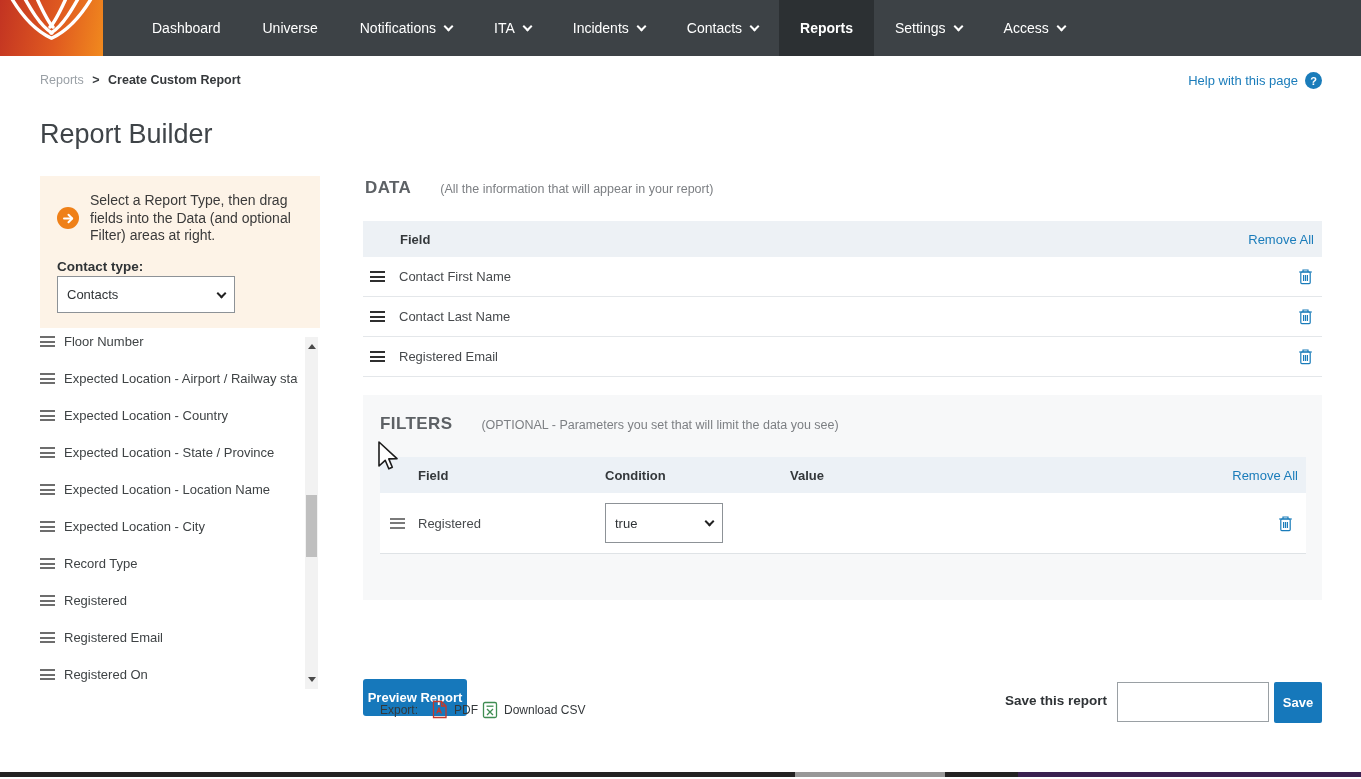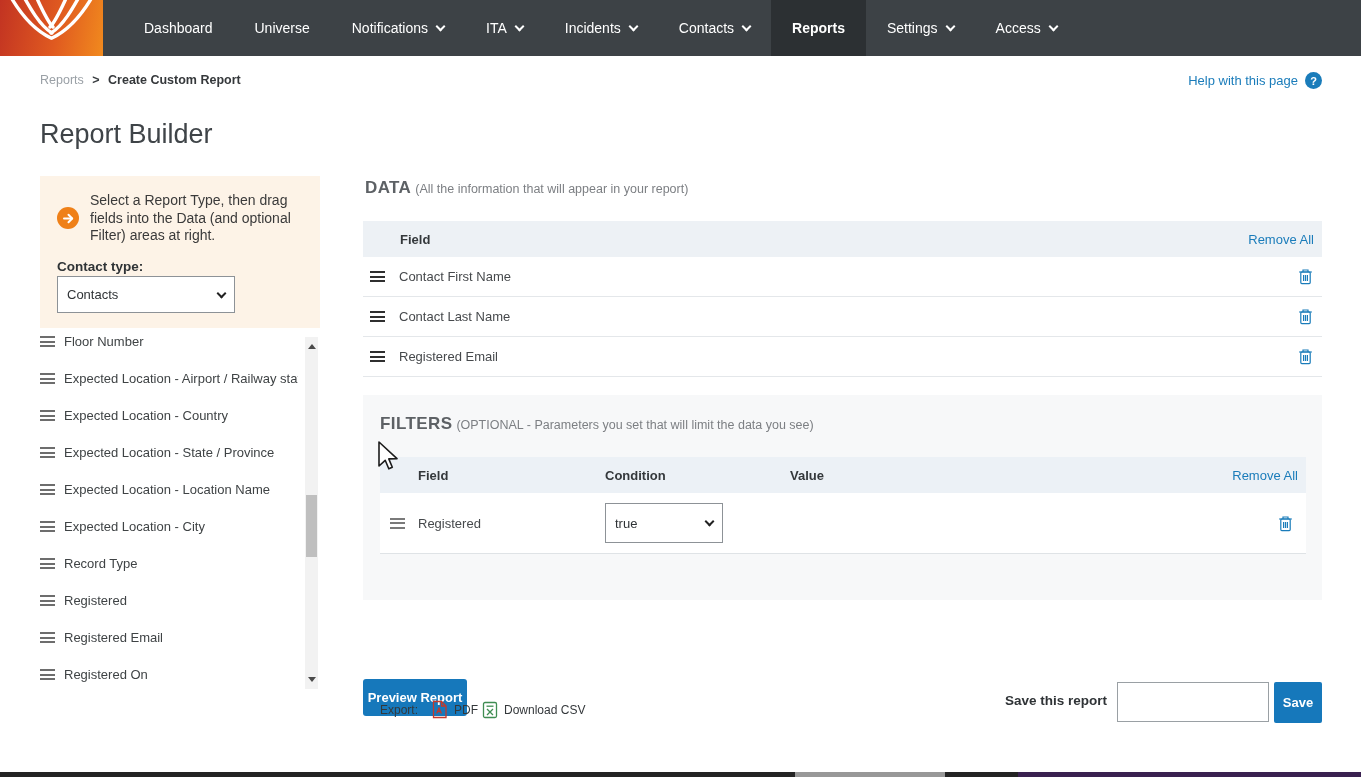--- a/index.html
+++ b/index.html
@@ -1,21 +1,21 @@
 <!DOCTYPE html>
 <html><head>
 <meta charset="utf-8">
 <style>
   * { margin:0; padding:0; box-sizing:border-box; }
   html,body { width:1361px; height:779px; overflow:hidden; }
   body { font-family:"Liberation Sans", sans-serif; background:#fff; color:#3f4345; }
   #screen { position:relative; width:1361px; height:779px; background:#fff; overflow:hidden; }
 
   
-  .navbar { position:absolute; left:0; top:0; width:1361px; height:56px; background:#3d4246; display:flex; align-items:stretch; }
+  .navbar { position:absolute; left:0; top:0; width:1361px; height:56px; background:#3d4246; display:flex; align-items:stretch;gap:8px; }
   .logo { width:103px; height:56px; background:linear-gradient(100deg,#c23322 0%,#e05a20 55%,#f18a1e 100%); flex:0 0 auto; }
   .logo svg { display:block; }
   .nav-items { display:flex; margin-left:20px; align-items:stretch; }
   .nav-item { display:flex; align-items:center; padding:0 21px; color:#fff; font-size:14px; cursor:pointer; white-space:nowrap; text-decoration:none; }
   .nav-item.active { background:#2c3033; font-weight:bold; }
   .nav-item .chev { display:none; width:7px; height:7px; border-right:2px solid #fff; border-bottom:2px solid #fff; transform:rotate(45deg); margin-left:9px; margin-top:-4px; }
   .nav-item.has-dd .chev { display:inline-block; }
 
   
   .breadcrumb { position:absolute; left:40px; top:73px; font-size:12.5px; }
@@ -49,21 +49,21 @@
 
   .scrollbar { position:absolute; left:305px; top:337px; width:13px; height:352px; background:#f2f2f2; }
   .sb-up, .sb-down { position:absolute; left:2.5px; width:0; height:0; border-left:4px solid transparent; border-right:4px solid transparent; cursor:pointer; }
   .sb-up { top:7px; border-bottom:5px solid #4a4a4a; }
   .sb-down { bottom:7px; border-top:5px solid #4a4a4a; }
   .sb-thumb { position:absolute; left:1px; top:158px; width:11px; height:62px; background:#bfbfbf; cursor:pointer; }
 
   
   .sec-head { display:flex; align-items:center; }
   .sec-title { font-size:17px; font-weight:bold; color:#5d6165; letter-spacing:.4px; }
-  .sec-sub { font-size:12.5px; color:#7c7f83; margin-left:4px; margin-top:1px; }
+  .sec-sub { font-size:12.5px; color:#7c7f83; margin-left:29px; margin-top:1px; }
 
   
   .data-head { position:absolute; left:365px; top:178px; }
   .data-table { position:absolute; left:363px; top:221px; width:959px; }
   .t-header { height:36px; background:#edf1f5; display:flex; align-items:center; }
   .t-header .h-field { margin-left:37px; font-size:13px; font-weight:bold; color:#34383b; }
   .remove-all { margin-left:auto; margin-right:8px; font-size:13px; color:#1a7cba; cursor:pointer; }
   .d-row { height:40px; background:#fff; border-bottom:1px solid #e4e7ea; display:flex; align-items:center; }
   .d-row .burger { margin-left:7px; cursor:grab; }
   .d-row .d-label { margin-left:14px; font-size:13px; color:#46494c; }

